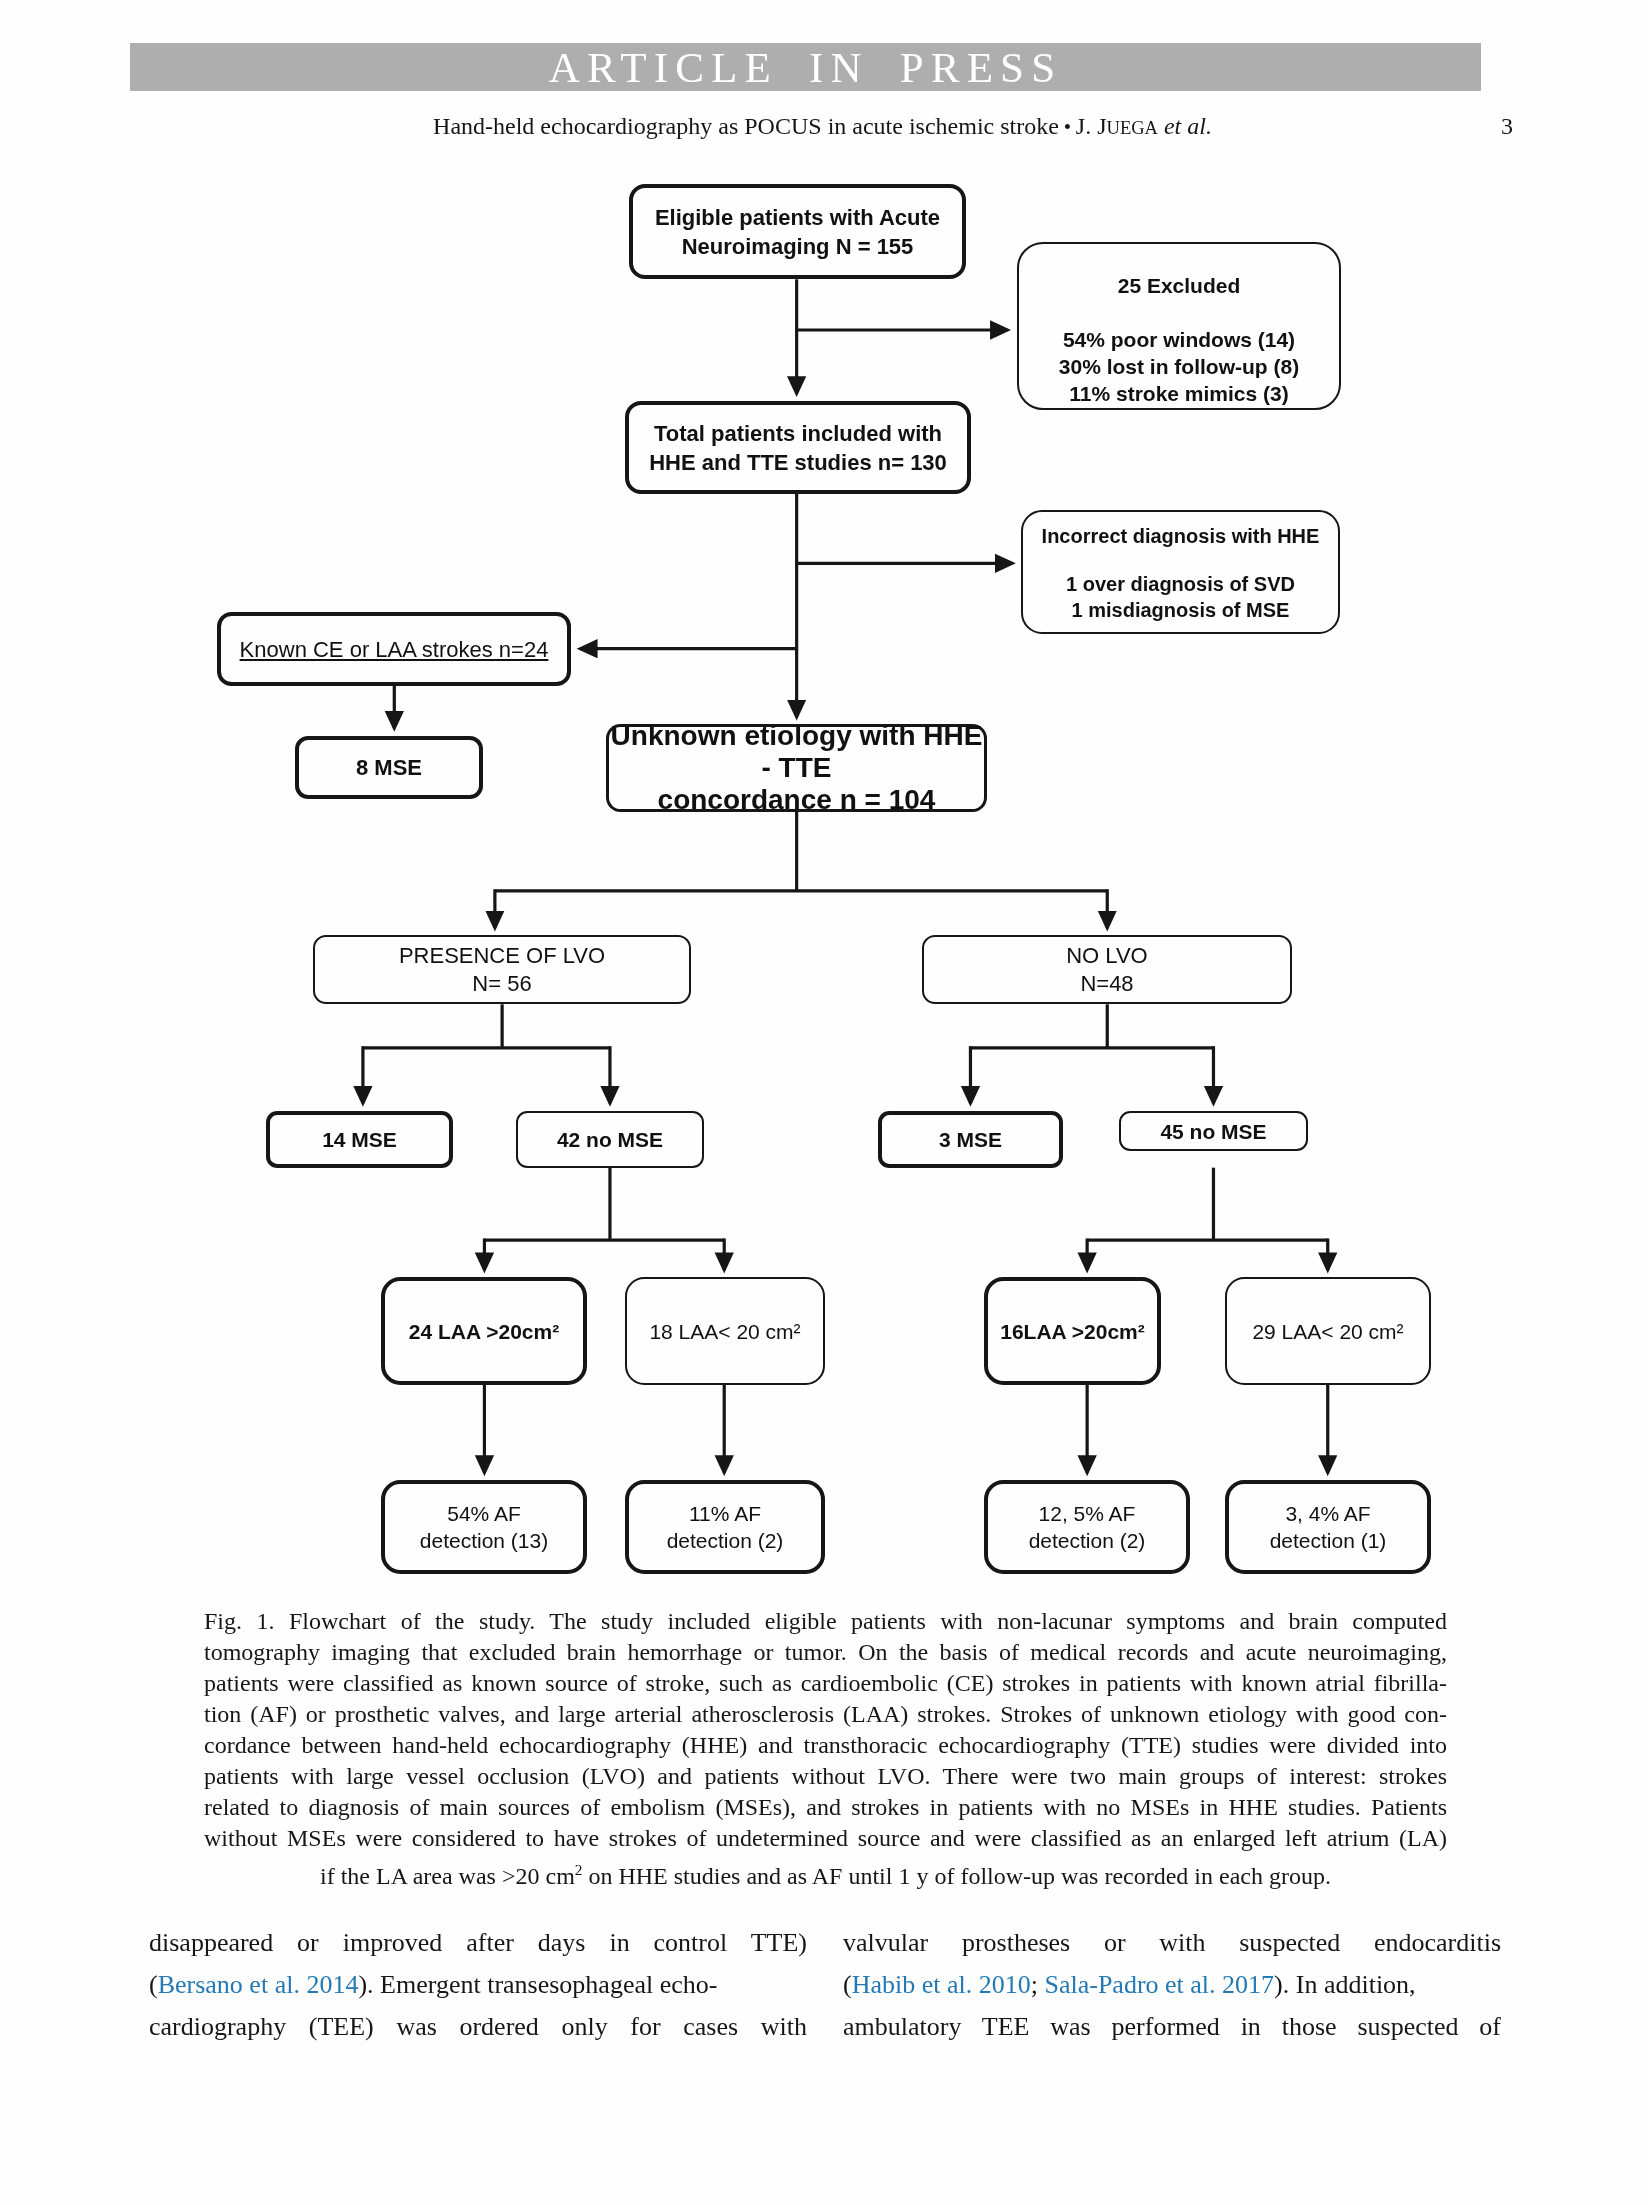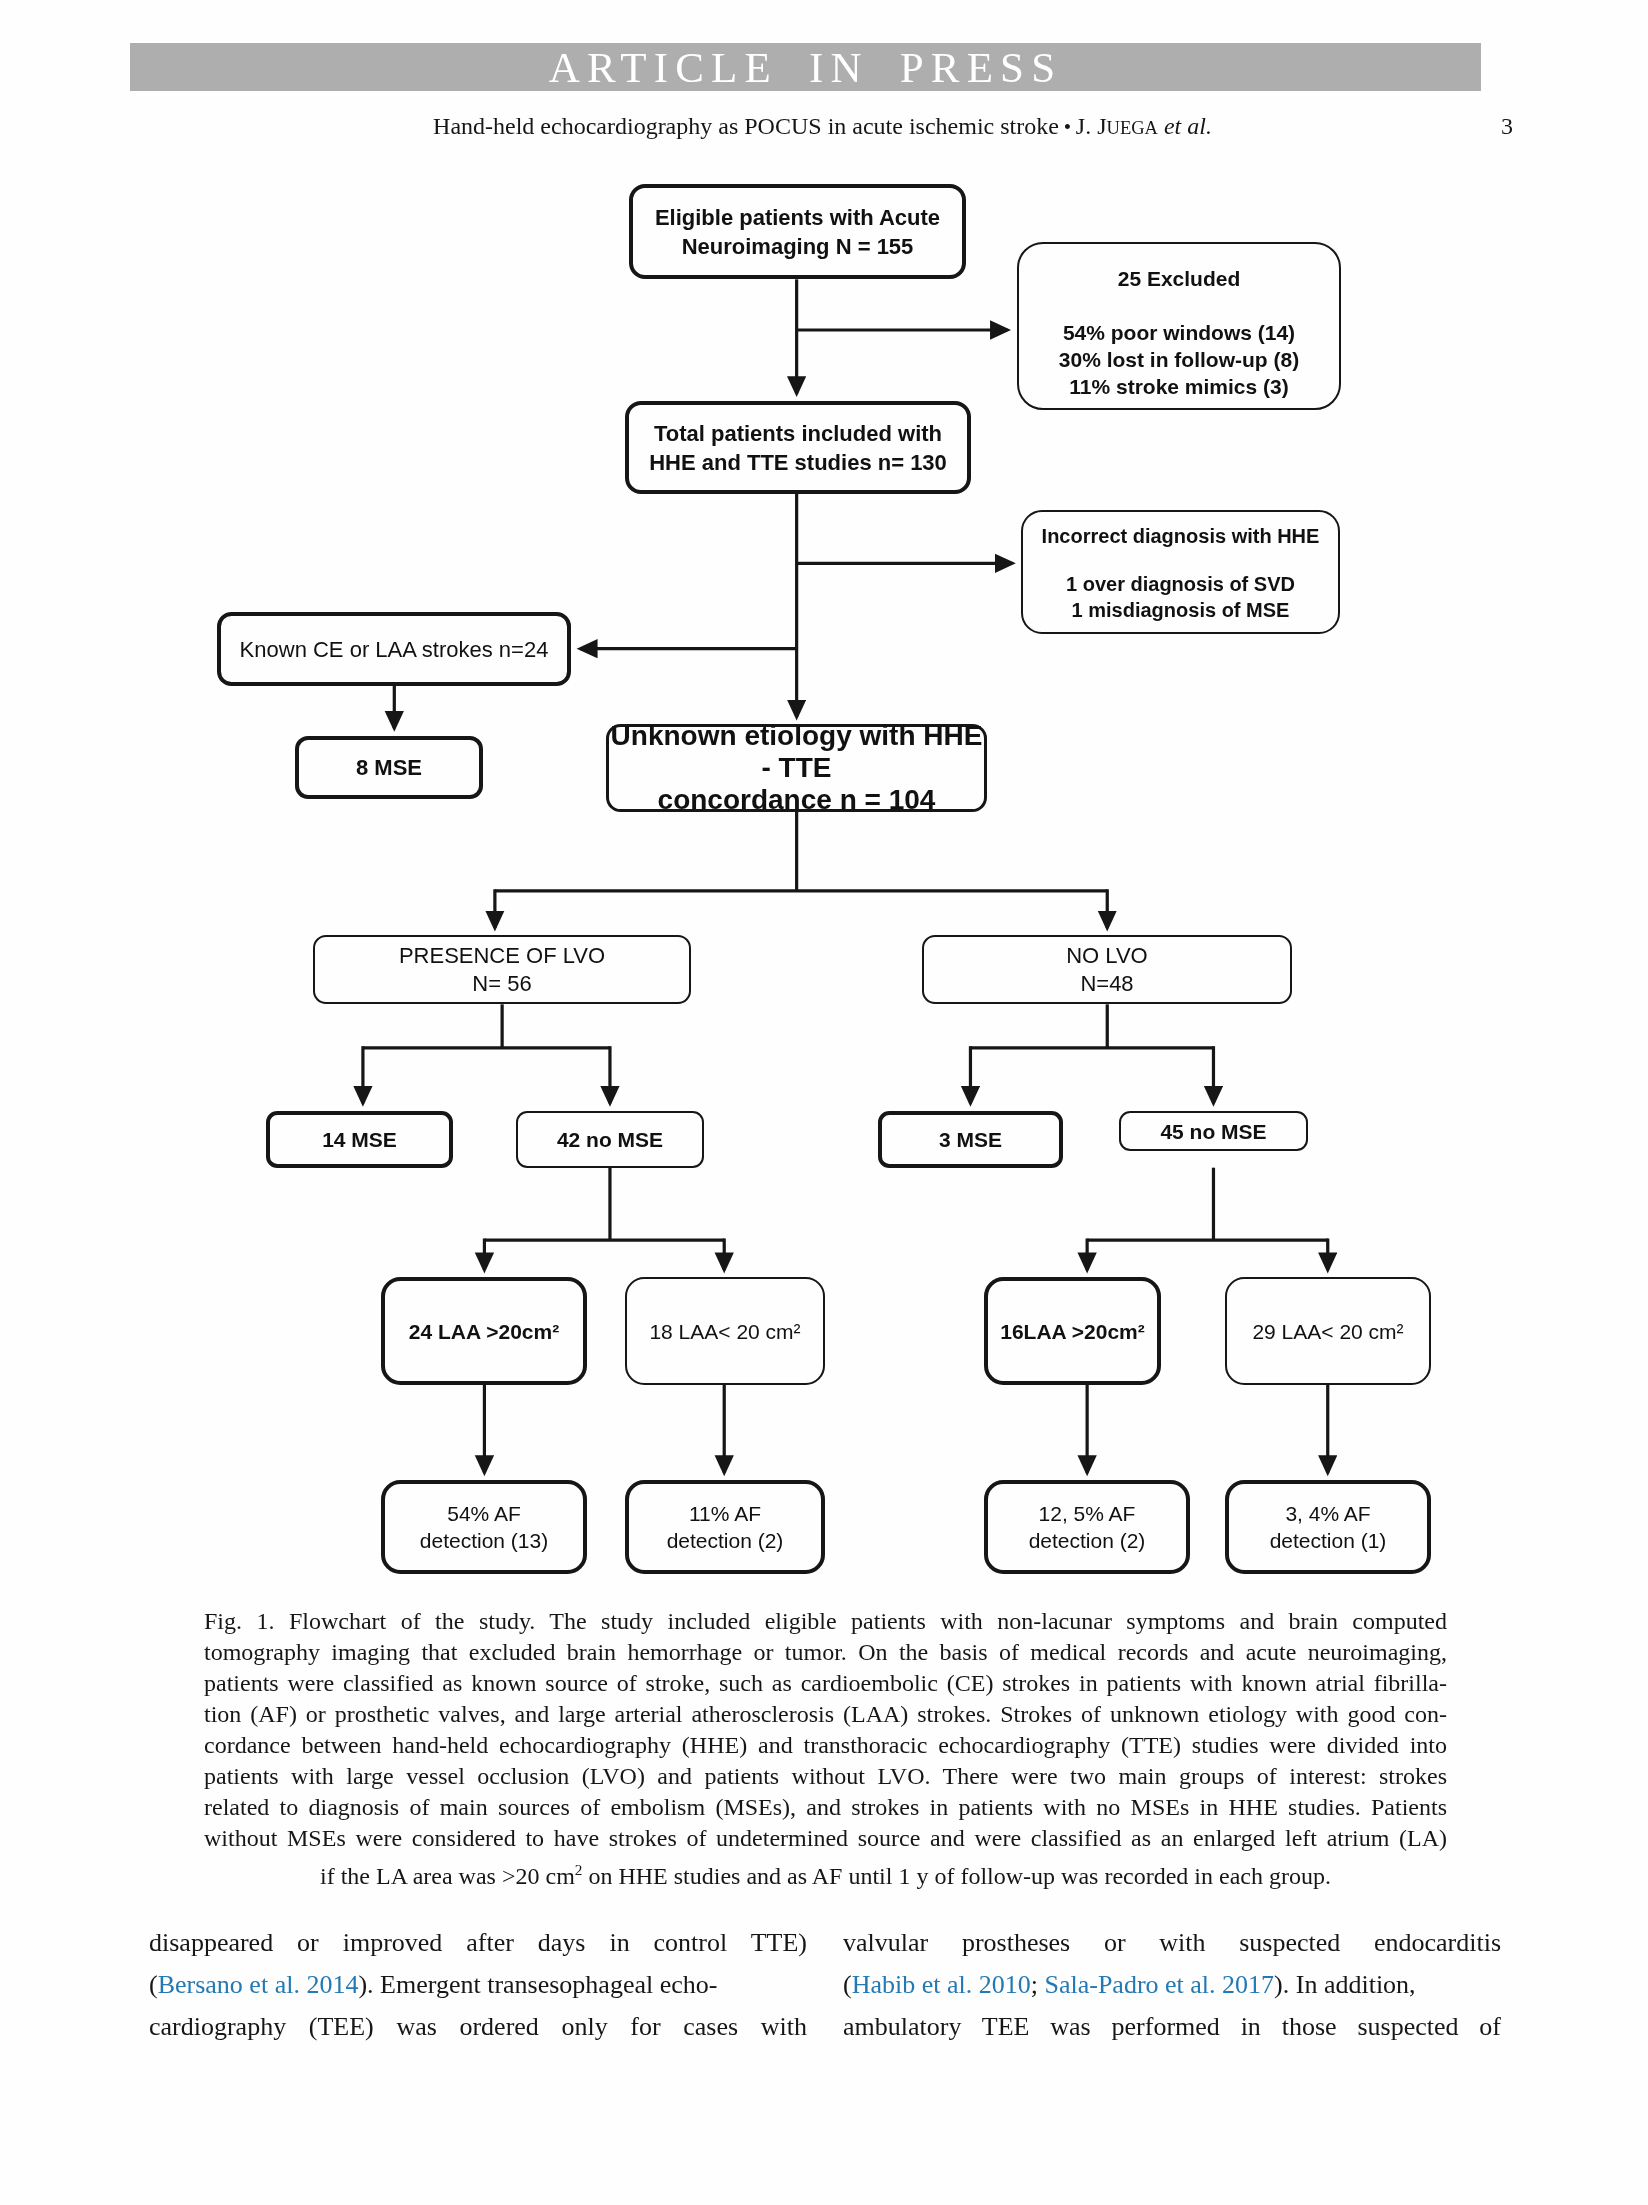--- a/index.html
+++ b/index.html
@@ -17,21 +17,21 @@
   .running-head .smallcaps{font-size:18.5px;}
   .running-head .ital{font-style:italic;}
   .pageno{position:absolute;left:1465px;top:113px;width:48px;text-align:right;font-size:24px;}
 
   
   .box{position:absolute;box-sizing:border-box;border:2.4px solid #161616;border-radius:13px;
        display:flex;flex-direction:column;align-items:center;justify-content:center;
        text-align:center;font-family:"Liberation Sans", sans-serif;color:#111;
        font-size:21px;line-height:27px;background:#fefefe;}
   .b6{border-width:4.8px;}
-  .b5{border-width:4px;}
+  .b5{border-width:4px;text-decoration:underline;}
   .b4{border-width:3.2px;}
   .bold{font-weight:bold;}
   .topalign{justify-content:flex-start;}
   .gap34{height:27px;}
   .gap26{height:21px;}
   svg.wires{position:absolute;left:0;top:0;}
 
   
   .caption{position:absolute;left:204px;top:1606px;width:1243px;font-size:24px;line-height:31px;}
   .cap-line{text-align:justify;text-align-last:justify;}
@@ -95,21 +95,21 @@
       <line x1="1351" y1="1721" x2="1351" y2="1830" marker-end="url(#ah)"></line>
       <line x1="1650" y1="1721" x2="1650" y2="1830" marker-end="url(#ah)"></line>
     </g>
   </svg>
 
   <div class="box b6 bold" style="left:629px;top:184px;width:337px;height:95px;border-radius:16px;font-size:22px;line-height:29px;">
     <span>Eligible patients with Acute</span>
     <span>Neuroimaging N = 155</span>
   </div>
 
-  <div class="box bold topalign" style="left:1017px;top:242px;width:324px;height:168px;border-radius:26px;padding-top:21px;">
+  <div class="box bold topalign" style="left:1017px;top:242px;width:324px;height:168px;border-radius:26px;padding-top:28px;">
     <span>25 Excluded</span>
     <span class="gap34"></span>
     <span>54% poor windows (14)</span>
     <span>30% lost in follow-up (8)</span>
     <span>11% stroke mimics (3)</span>
   </div>
 
   <div class="box b6 bold" style="left:625px;top:401px;width:346px;height:93px;border-radius:16px;font-size:22px;line-height:29px;">
     <span>Total patients included with</span>
     <span>HHE and TTE studies n= 130</span>

